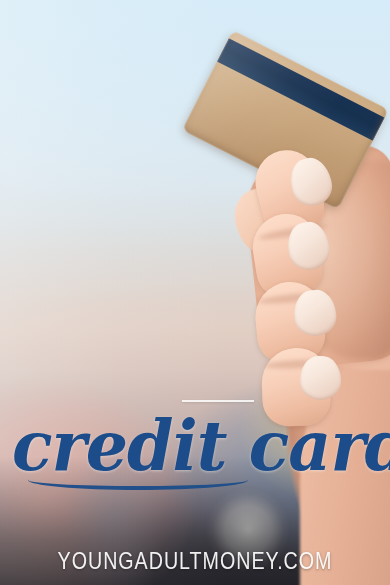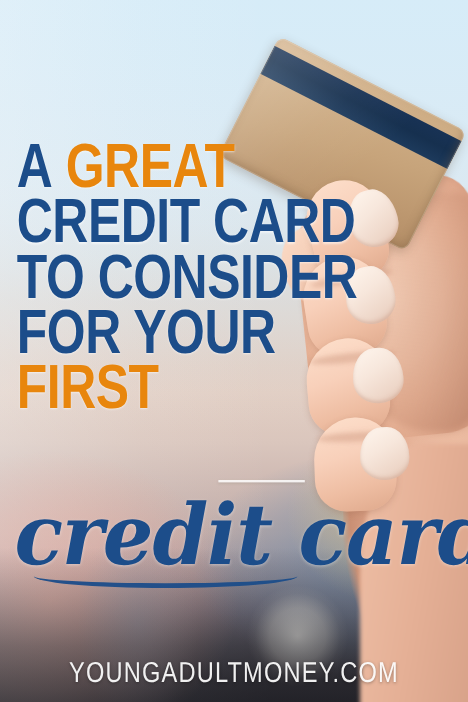--- a/index.html
+++ b/index.html
@@ -287,27 +287,20 @@
     <div class="crease c1"></div>
     <div class="crease c2"></div>
     <div class="crease c3"></div>
 
     <div class="nail n1"></div>
     <div class="nail n2"></div>
     <div class="nail n3"></div>
     <div class="nail n4"></div>
   </div>
 
-  <div class="headline">
-    <div class="hl-line"><span class="navy">A</span><span>&nbsp;</span><span class="amber">GREAT</span></div>
-    <div class="hl-line navy">CREDIT CARD</div>
-    <div class="hl-line navy">TO CONSIDER</div>
-    <div class="hl-line navy">FOR YOUR</div>
-    <div class="hl-line amber l-first">FIRST</div>
-  </div>
 
   <div class="rule"></div>
 
   <div class="script">credit card</div>
   <div class="script-underswash"></div>
 
   <div class="site">YOUNGADULTMONEY.COM</div>
 
 </div>
 

